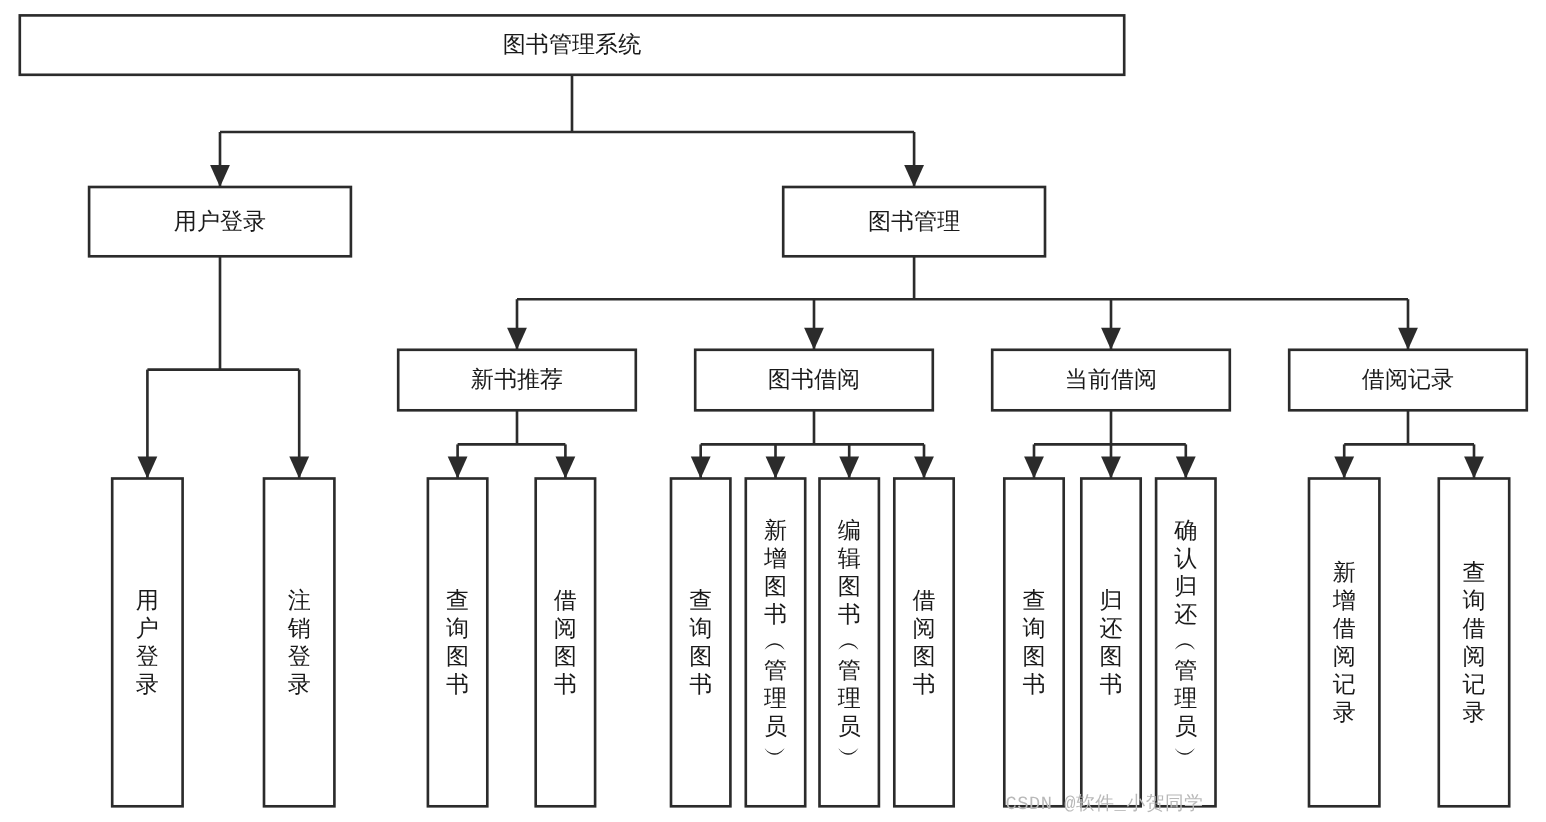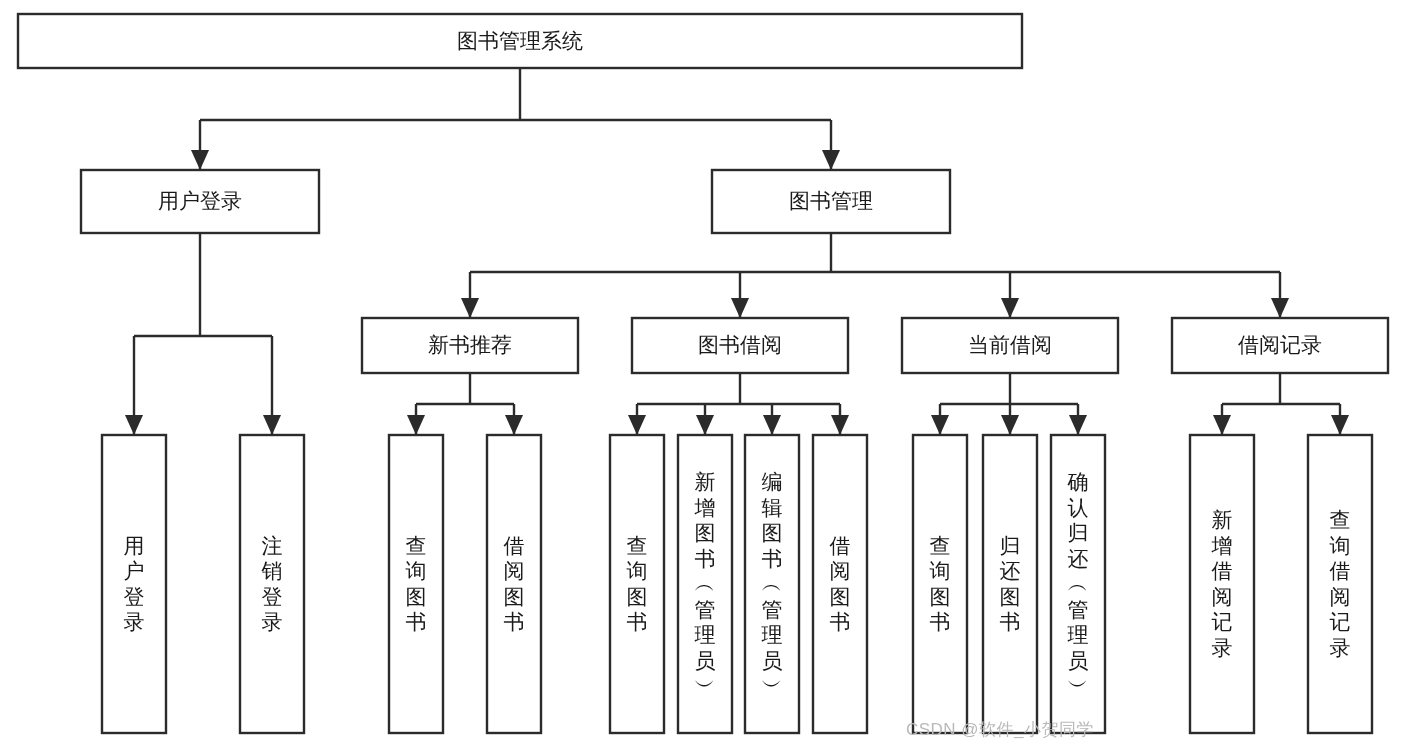--- a/index.html
+++ b/index.html
@@ -52,21 +52,21 @@
   .node-label-vertical {
     font-family: "Liberation Sans", "DejaVu Sans", sans-serif;
     fill: #1a1a1a;
     font-size: 21px;
     text-anchor: middle;
   }
   .watermark-text {
     position: absolute;
     right: 16px;
     bottom: 6px;
-    font-family: Liberation Sans, sans-serif;
+    font-family: Liberation Mono, monospace;
     font-size: 17px;
     color: #b9b9b9;
     letter-spacing: 0.5px;
     white-space: nowrap;
     user-select: none;
   }
 </style>
 </head>
 <body>
 

